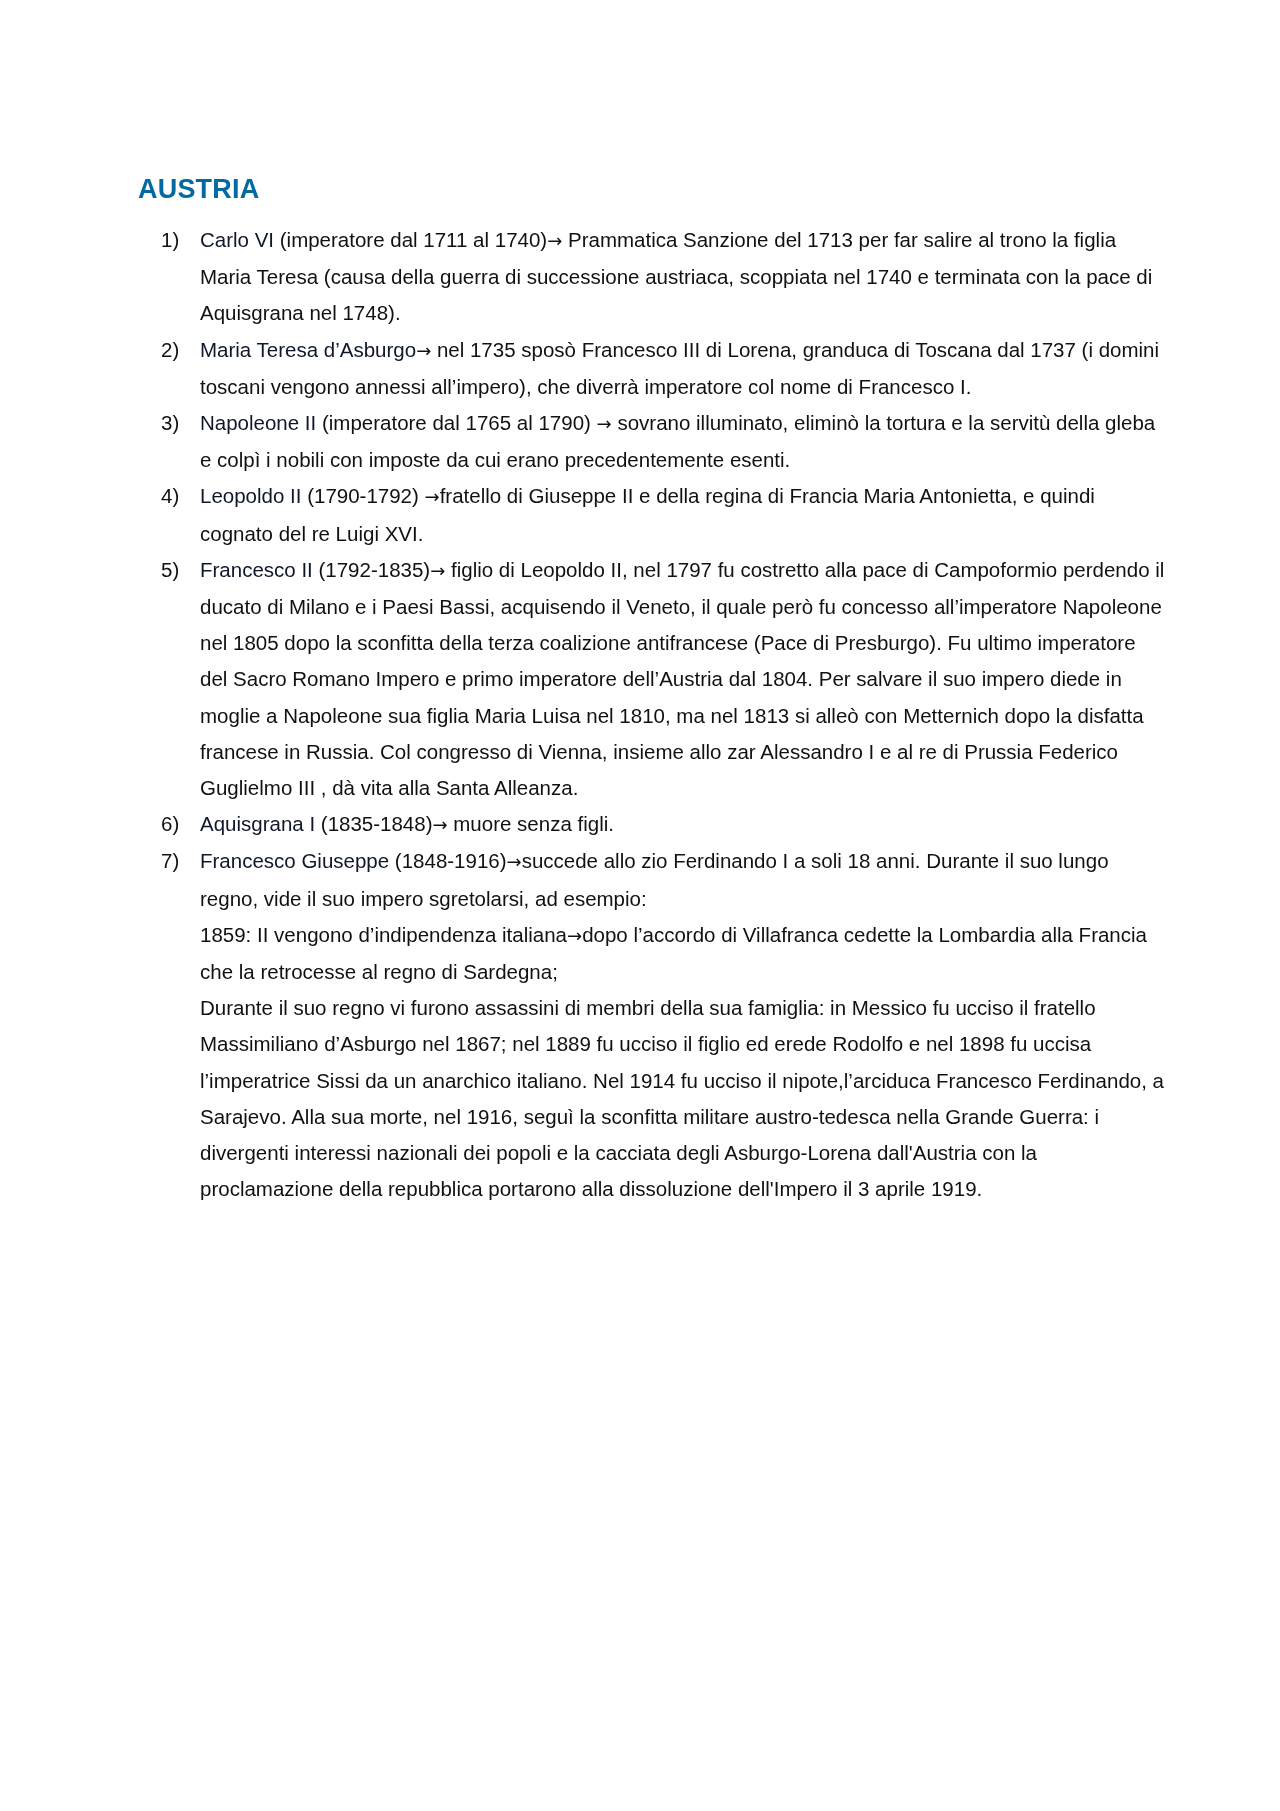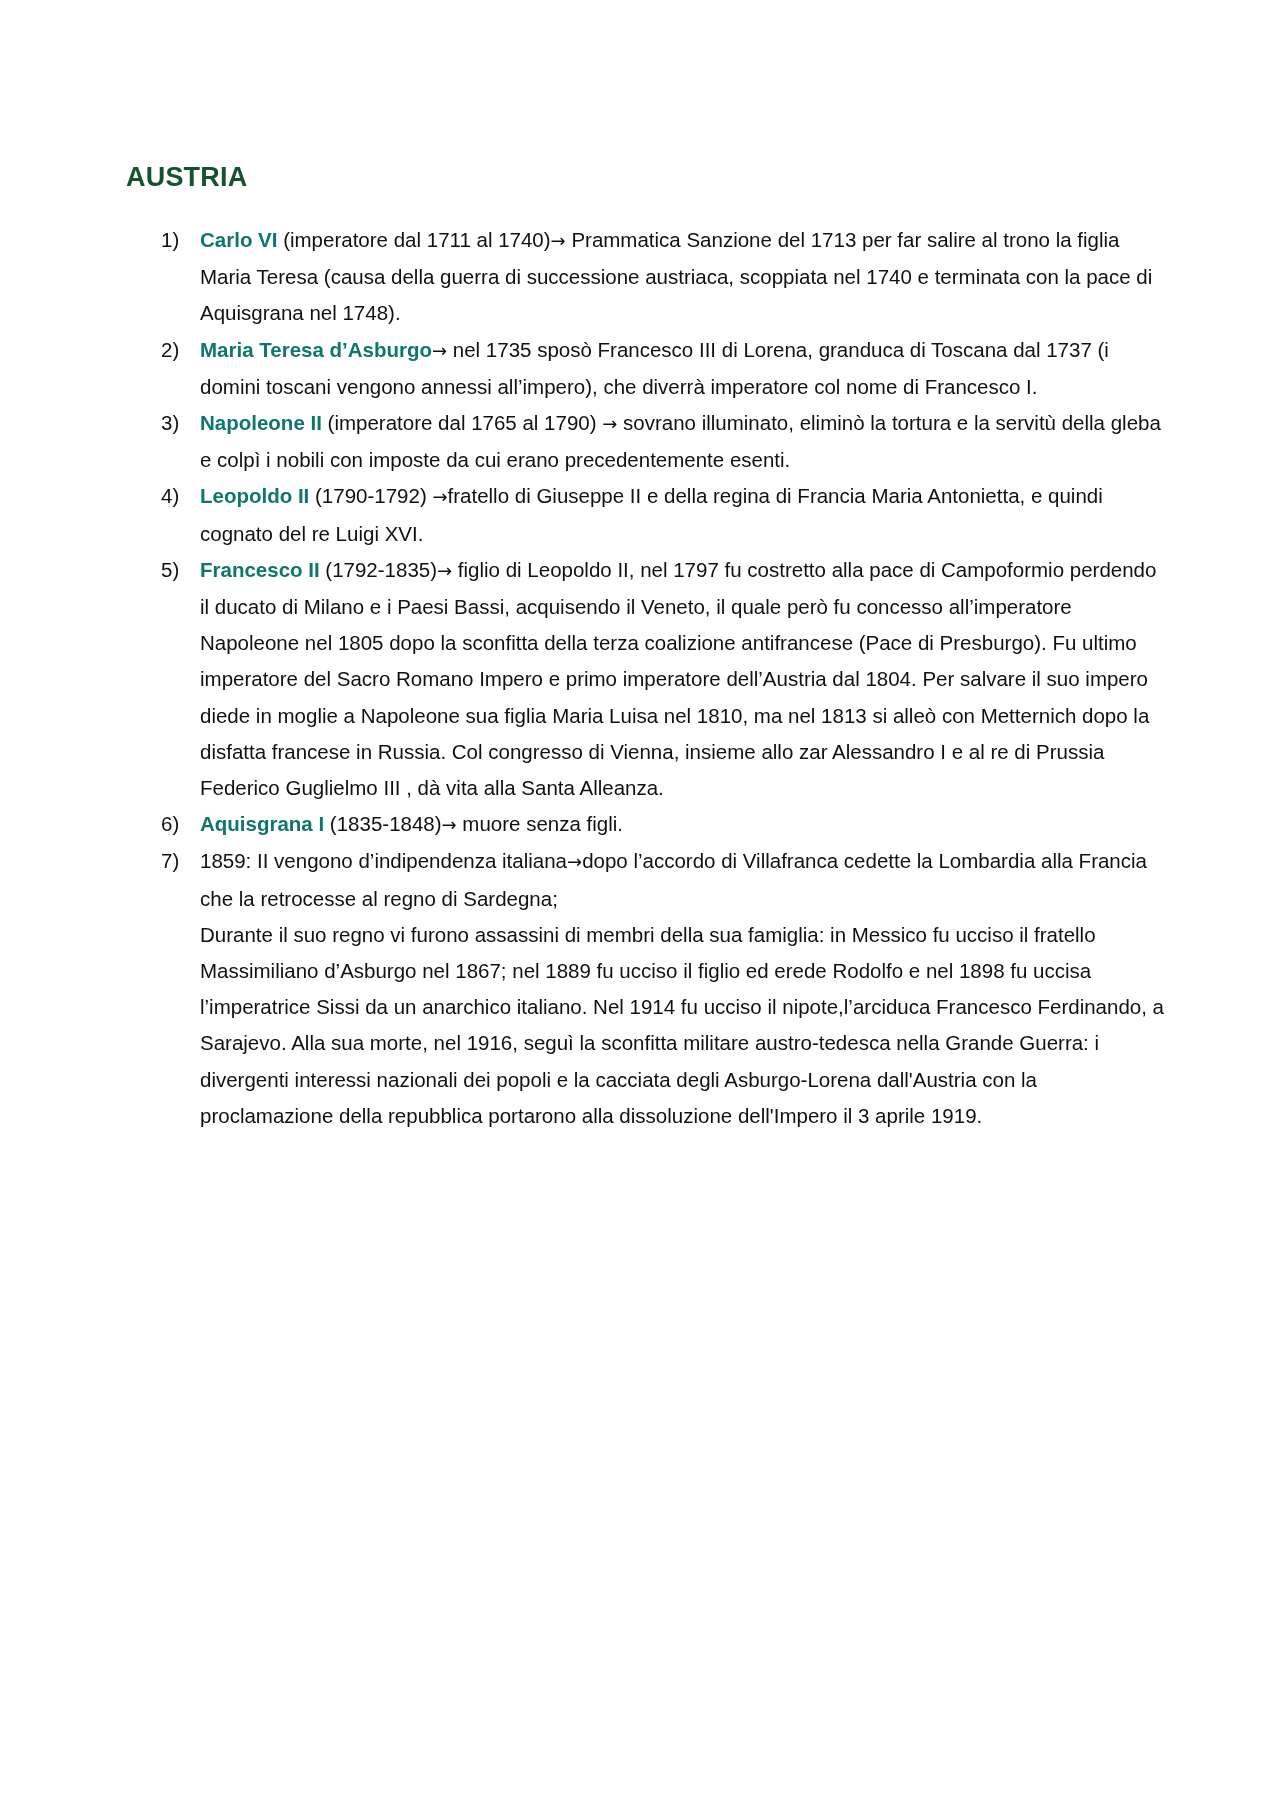--- a/index.html
+++ b/index.html
@@ -20,25 +20,25 @@
     left: 0;
     top: 0;
     width: 1280px;
     height: 1811px;
     background: #ffffff;
   }
   .doc-title {
     position: absolute;
     left: 122px;
     top: 158px;
-    margin: 4px;
+    margin: 16px;
     font-size: 27px;
     font-weight: bold;
     letter-spacing: 0.2px;
-    color: #14532d;
+    color: #0369a1;
   }
   .doc-list {
     position: absolute;
     left: 160px;
     top: 222px;
     width: 1010px;
     margin: 0;
     padding: 0;
     list-style: none;
     font-size: 20.5px;
@@ -51,21 +51,21 @@
   }
   .doc-list .num {
     position: absolute;
     left: 1px;
     top: 0;
   }
   .doc-list .body {
     display: block;
     width: 965px;
   }
-  .seg-red { color: #0f766e; font-weight: bold; }
+  .seg-red { color: #0f172a; }
   .seg-ul { text-underline-offset: 3px; text-decoration-thickness: 1px; }
   .para { display: block; }
   .arrow { font-family: "DejaVu Sans", sans-serif; font-size: 18px; }
 </style>
 </head>
 <body>
 
 <div class="page">
   <h1 class="doc-title">AUSTRIA</h1>
 
@@ -102,19 +102,20 @@
     </li>
       <li>
       <span class="num">6)</span>
       <span class="body">
           <span class="para"><span class="seg-red">Aquisgrana I</span><span> (1835-1848)</span><span class="arrow">→</span><span> muore senza figli.</span></span>
         </span>
     </li>
       <li>
       <span class="num">7)</span>
       <span class="body">
+          <span class="para"><span class="seg-red">Francesco Giuseppe</span><span> (1848-1916)</span><span class="arrow">→</span><span>succede allo zio Ferdinando I a soli 18 anni. Durante il suo lungo regno, vide il suo impero sgretolarsi, ad esempio:</span></span>
           <span class="para"><span class="seg-ul">1859: II vengono d’indipendenza italiana</span><span class="arrow">→</span><span>dopo l’accordo di Villafranca cedette la Lombardia alla Francia che la retrocesse al regno di Sardegna;</span></span>
           <span class="para"><span>Durante il suo regno vi furono assassini di membri della sua famiglia: in Messico fu ucciso il fratello Massimiliano d’Asburgo nel 1867; nel 1889 fu ucciso il figlio ed erede Rodolfo e nel 1898 fu uccisa l’imperatrice Sissi da un anarchico italiano. Nel 1914 fu ucciso il nipote,l’arciduca Francesco Ferdinando, a Sarajevo. Alla sua morte, nel 1916, seguì la sconfitta militare austro-tedesca nella Grande Guerra: i divergenti interessi nazionali dei popoli e la cacciata degli Asburgo-Lorena dall'Austria con la proclamazione della repubblica portarono alla dissoluzione dell'Impero il 3 aprile 1919.</span></span>
         </span>
     </li>
     </ol>
 
 </div>
 
 </body></html>

